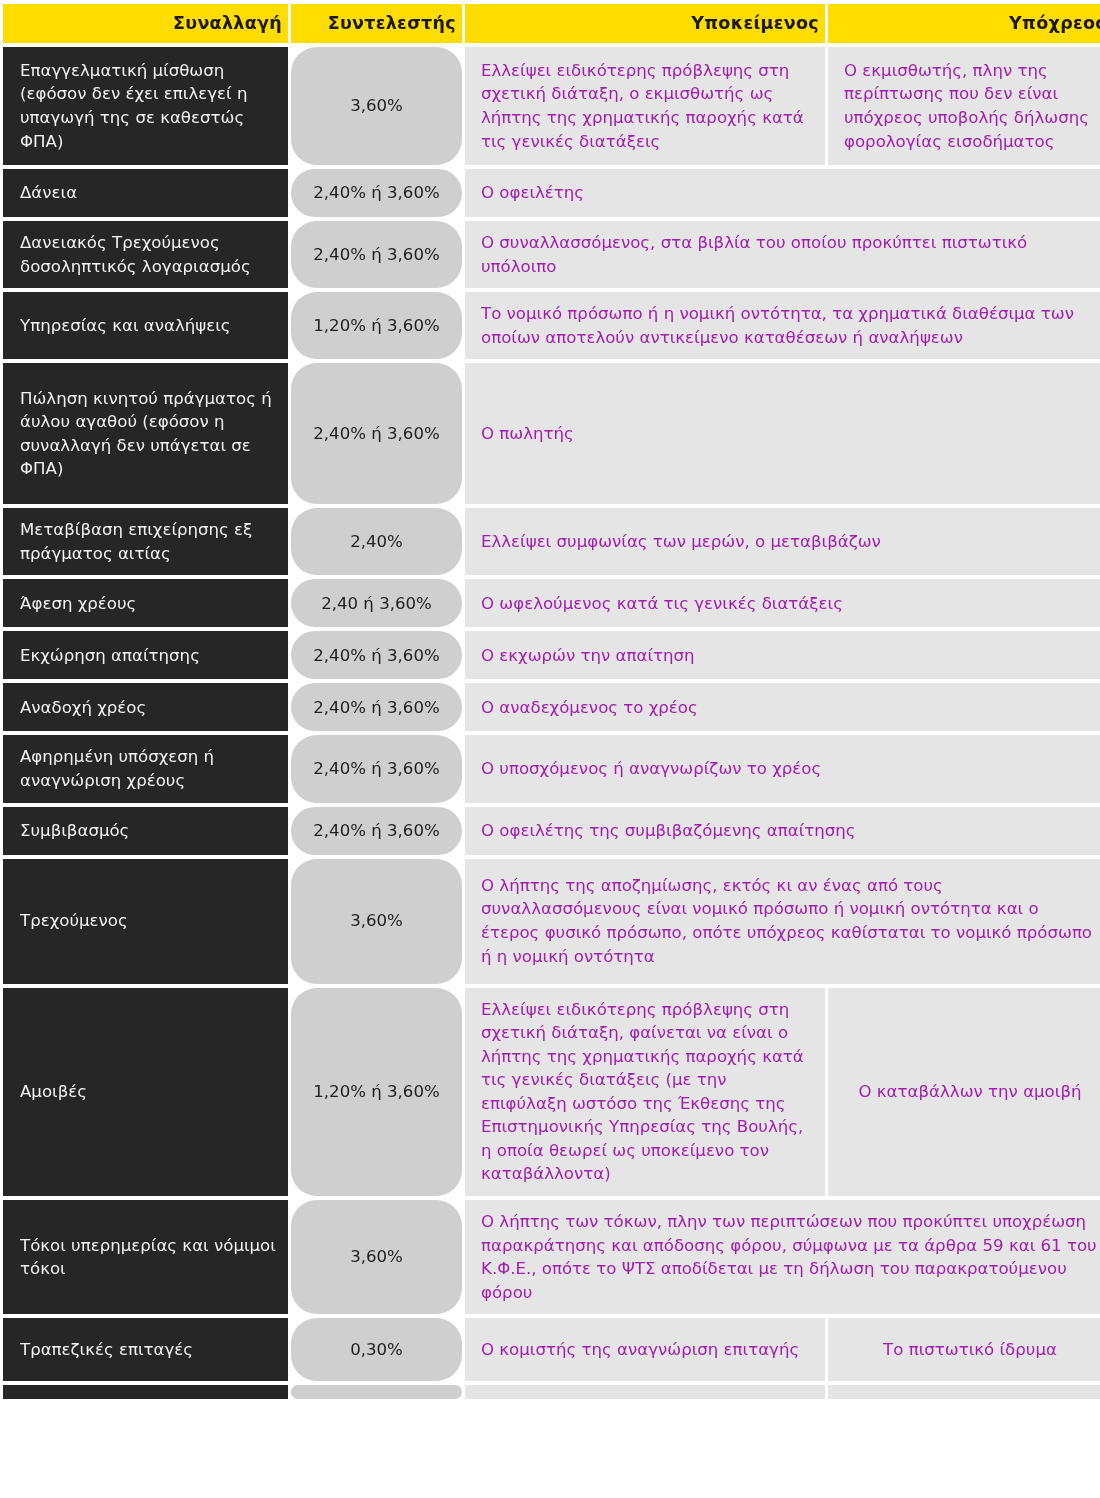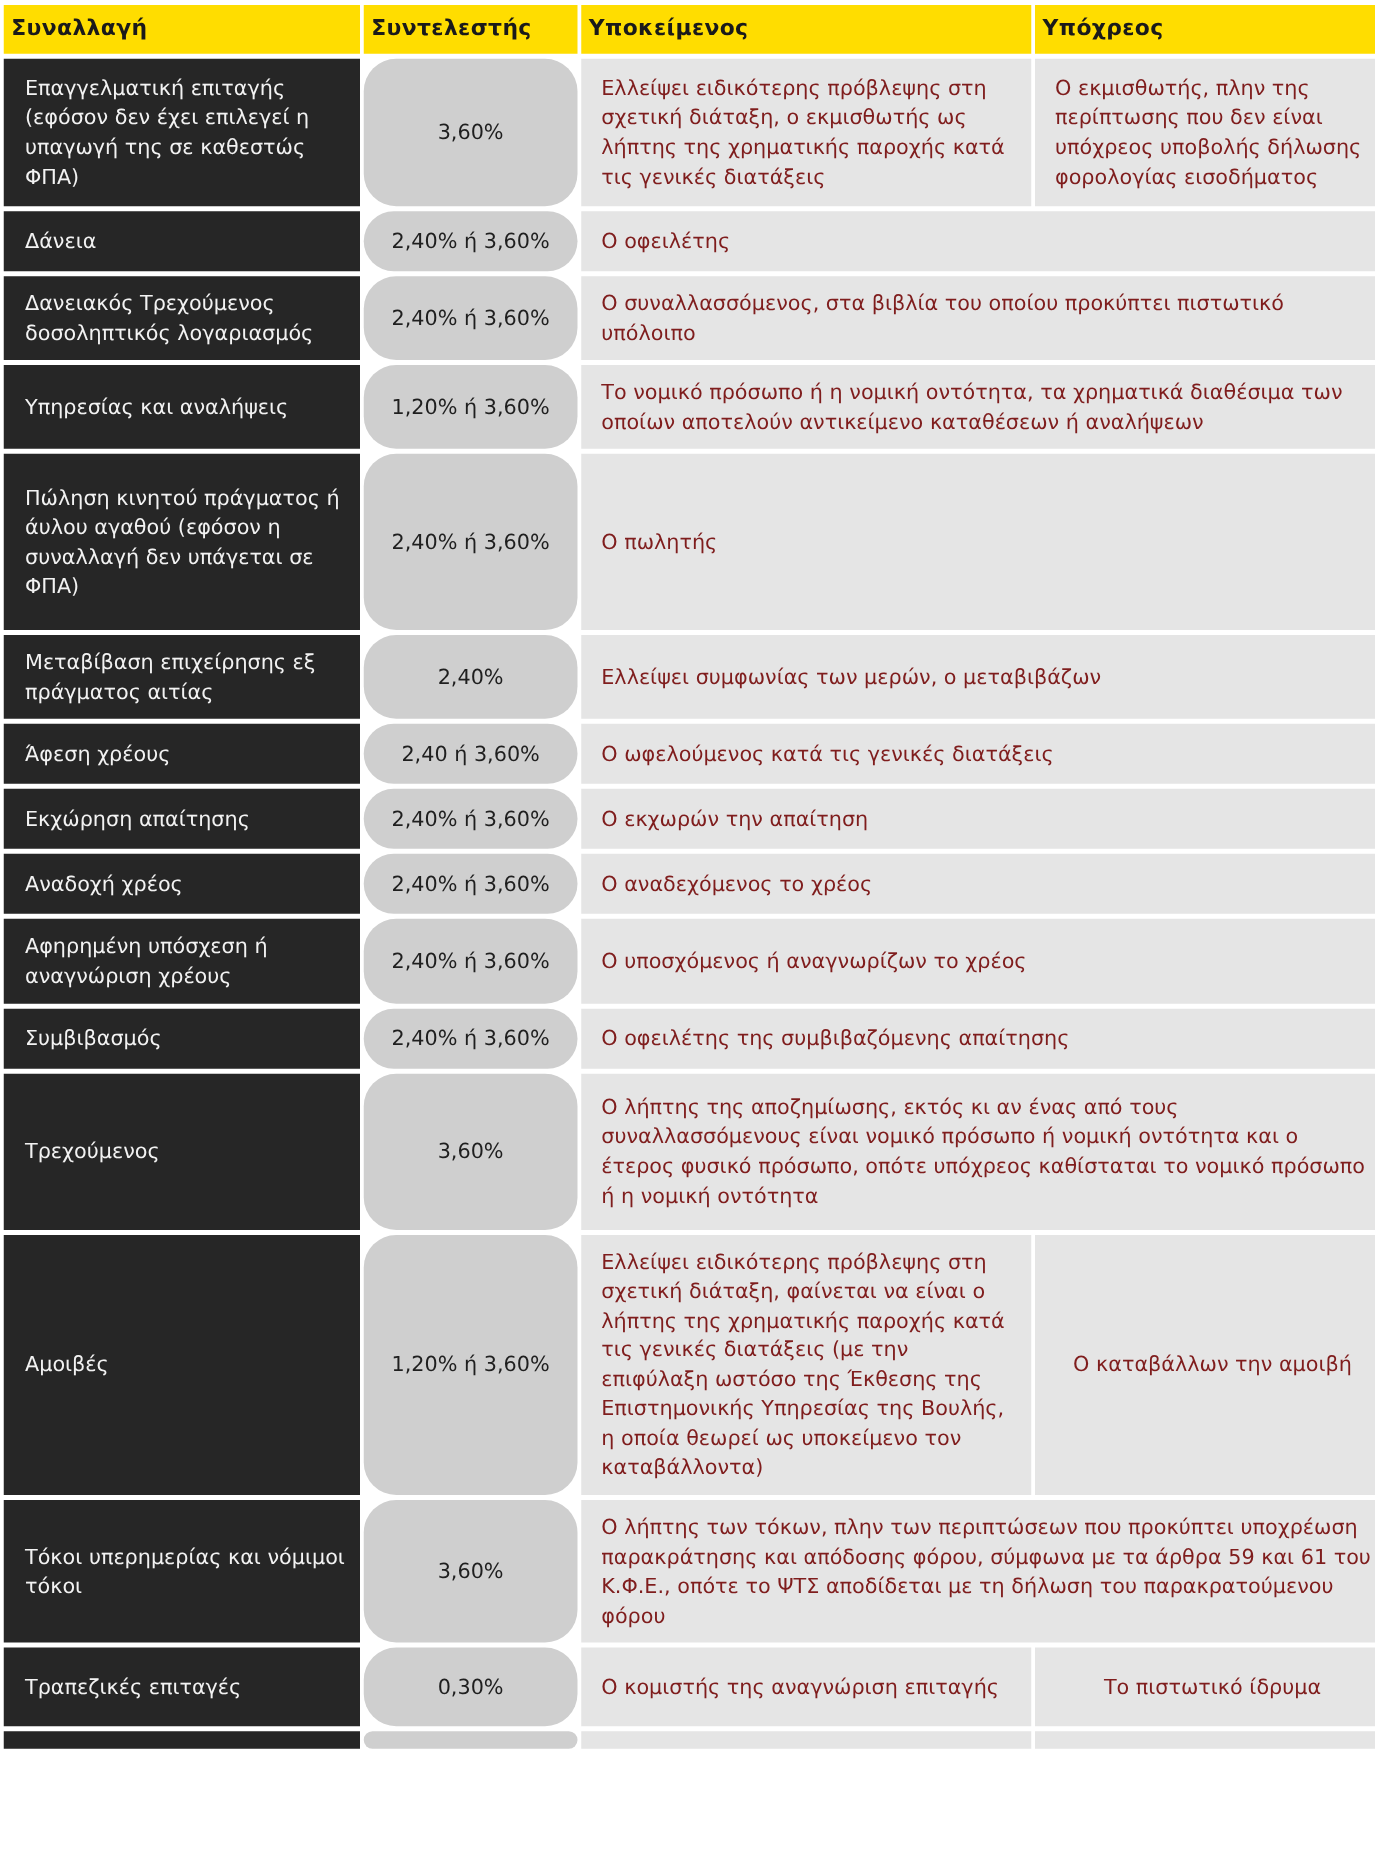--- a/index.html
+++ b/index.html
@@ -28,21 +28,21 @@
   col.c-rate        { width: 171px; }
   col.c-subject     { width: 360px; }
   col.c-liable      { width: 284px; }
 
   
   thead th {
     background: #ffdd00;
     color: #1a1a1a;
     font-weight: bold;
     font-size: 17.5px;
-    text-align: left;
+    text-align: right;
     padding: 9px 6px 10px 6px;
     letter-spacing: 0.3px;
     vertical-align: middle;
   }
 
   
   tbody td {
     vertical-align: middle;
     font-size: 16.6px;
     line-height: 1.42;
@@ -62,21 +62,21 @@
     color: #1f1f1f;
     text-align: center;
     padding-left: 4px;
     padding-right: 4px;
     white-space: nowrap;
     border-radius: 26px;
   }
 
   td.subject, td.liable {
     background: #e5e5e5;
-    color: #7f1d1d;
+    color: #a21caf;
     text-align: left;
     padding-left: 16px;
     padding-right: 14px;
     margin-left: 20px;
   }
 
   td.liable-center {
     text-align: center;
     padding-left: 10px;
     padding-right: 10px;
@@ -106,21 +106,21 @@
       <th>Συναλλαγή</th>
       <th>Συντελεστής</th>
       <th>Υποκείμενος</th>
       <th>Υπόχρεος</th>
     </tr>
   </thead>
 
   <tbody>
 
     <tr class="h-tall">
-      <td class="transaction">Επαγγελματική επιταγής (εφόσον δεν έχει επιλεγεί η υπαγωγή της σε καθεστώς ΦΠΑ)</td>
+      <td class="transaction">Επαγγελματική μίσθωση (εφόσον δεν έχει επιλεγεί η υπαγωγή της σε καθεστώς ΦΠΑ)</td>
       <td class="rate">3,60%</td>
       <td class="subject">Ελλείψει ειδικότερης πρόβλεψης στη σχετική διάταξη, ο εκμισθωτής ως λήπτης της χρηματικής παροχής κατά τις γενικές διατάξεις</td>
       <td class="liable">Ο εκμισθωτής, πλην της περίπτωσης που δεν είναι υπόχρεος υποβολής δήλωσης φορολογίας εισοδήματος</td>
     </tr>
 
     <tr class="h-small">
       <td class="transaction">Δάνεια</td>
       <td class="rate">2,40% ή 3,60%</td>
       <td class="subject" colspan="2">Ο οφειλέτης</td>
     </tr>

